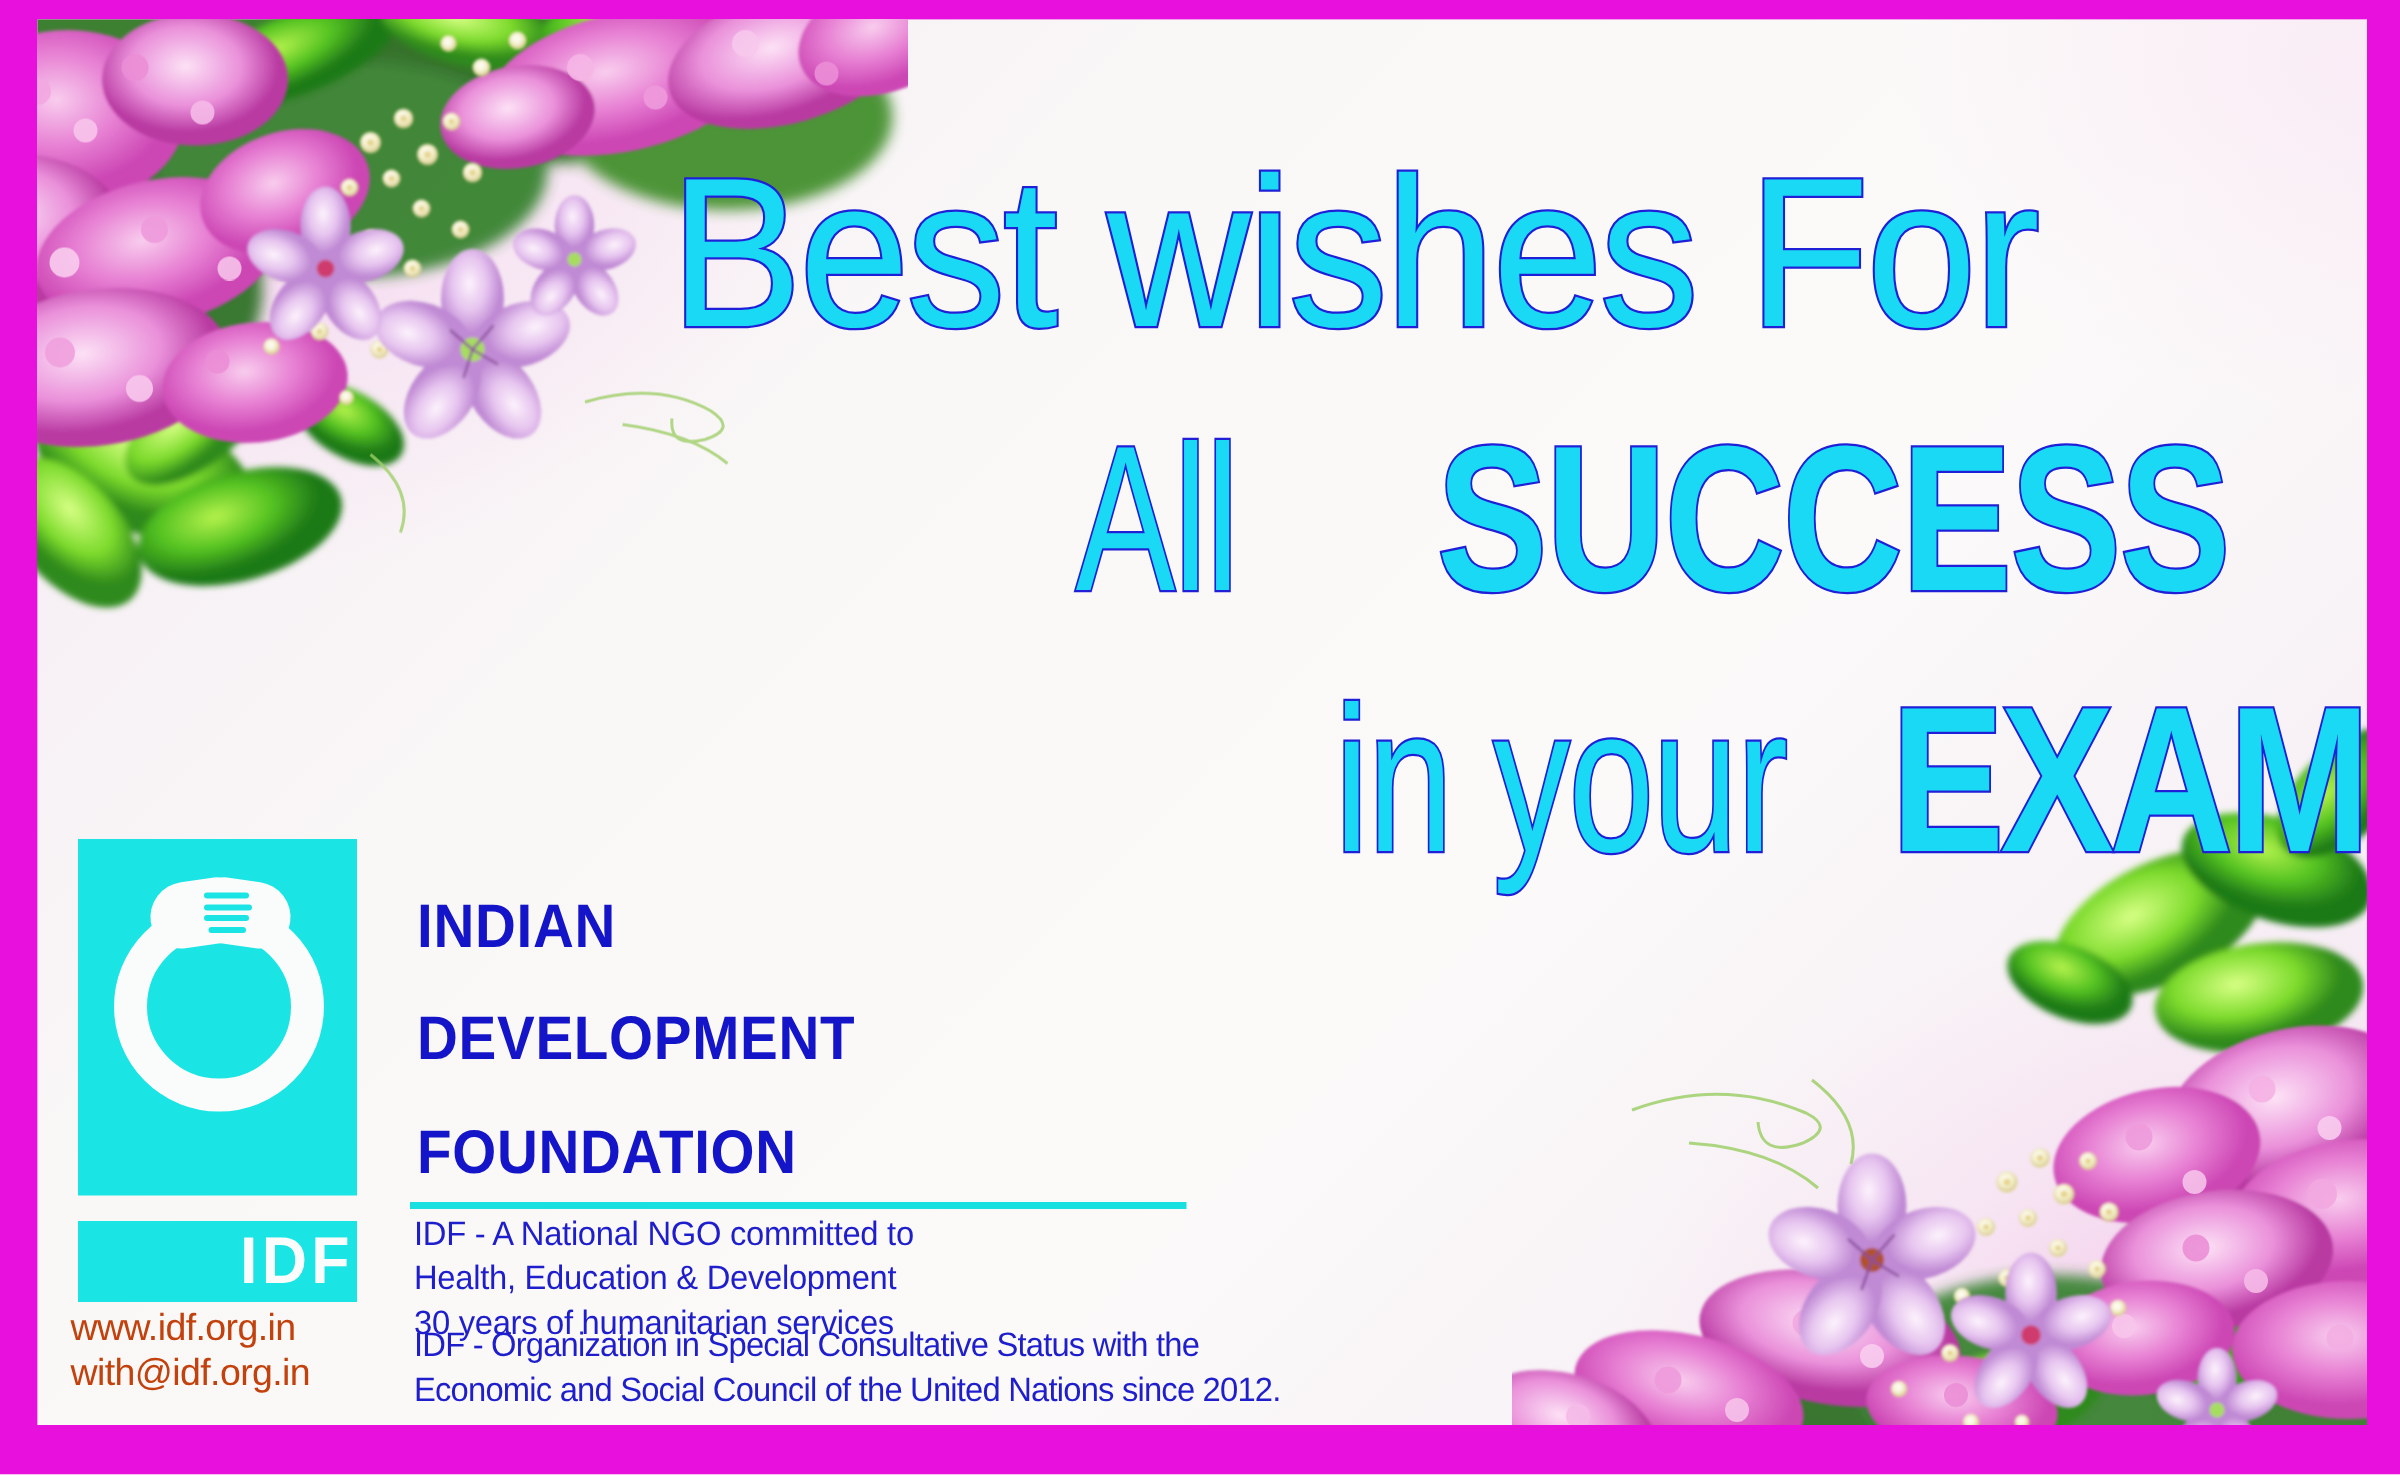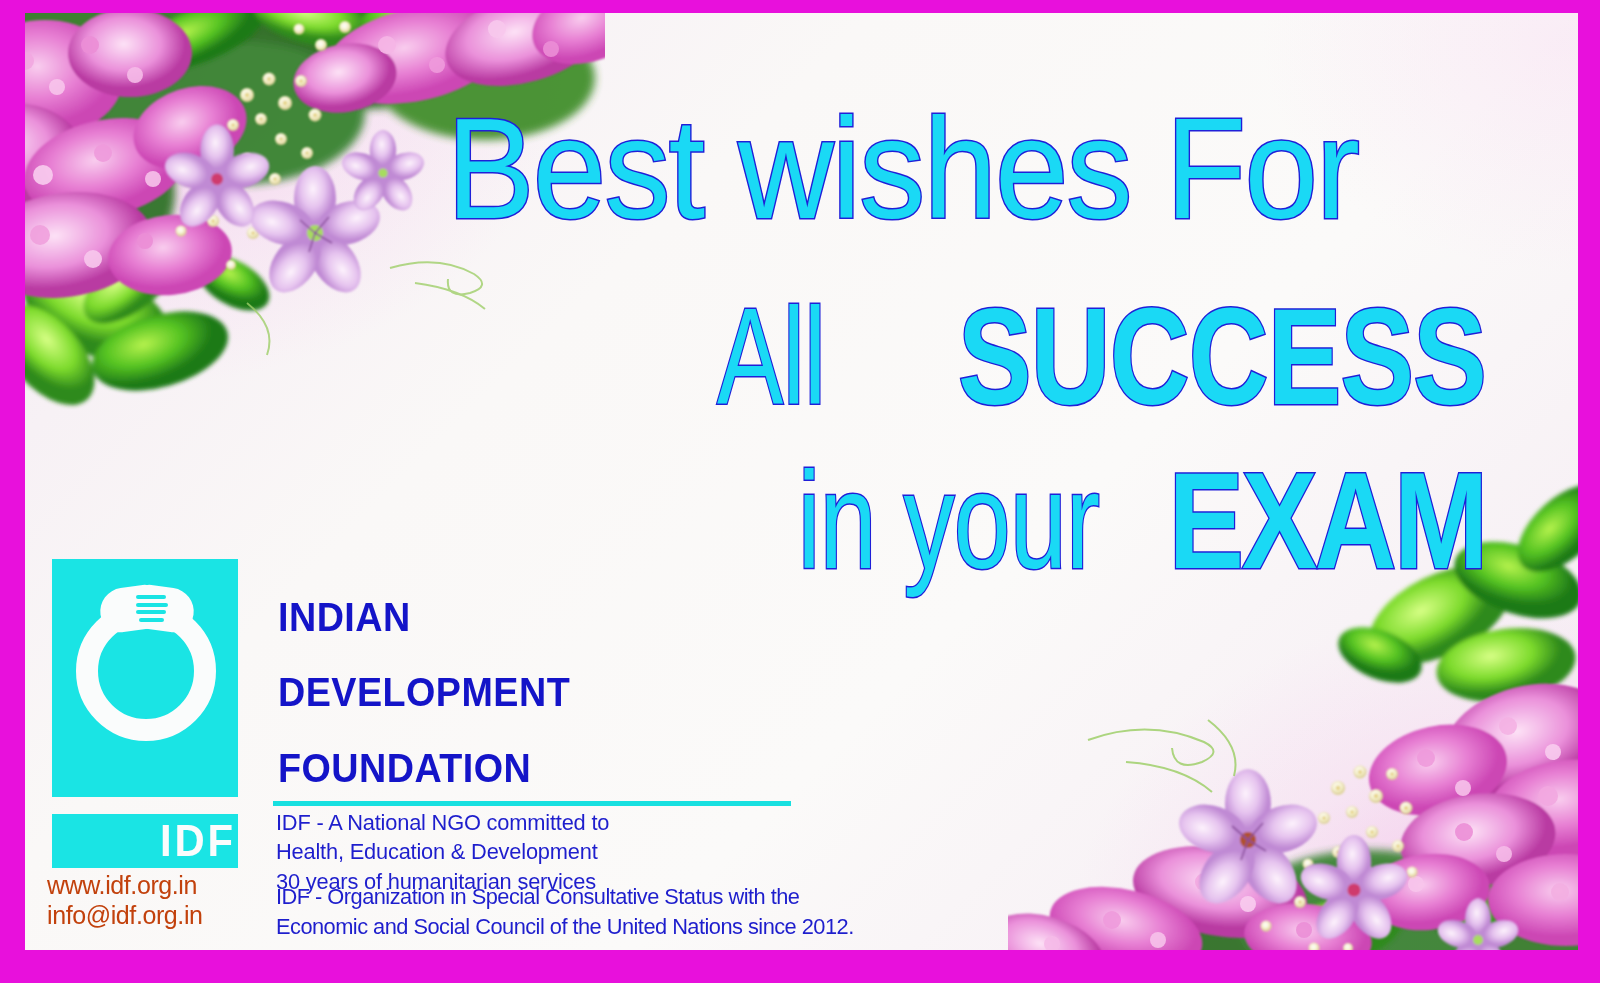--- a/index.html
+++ b/index.html
@@ -56,22 +56,22 @@
     display:inline-block;
     color:#1ad9f5;
     -webkit-text-stroke:3px #2020d8;
     paint-order:stroke fill;
     text-shadow:0 0 1px #2020d8;
   }
   .hl-light { font-weight:400; }
   .hl-bold  { font-weight:700; }
 
   #line1 { position:absolute; left:0; top:86px;  width:1409px; padding-right:76px; }
-  #line2 { position:absolute; left:0; top:276px; width:1553px; padding-right:92px; }
-  #line3 { position:absolute; left:0; top:440px; width:1553px; padding-right:92px; }
+  #line2 { position:absolute; left:0; top:266px; width:1553px; padding-right:92px; }
+  #line3 { position:absolute; left:0; top:440px; width:1553px; }
 
   #line1 .hl-light { font-size:142px; letter-spacing:-2px; transform:scaleX(0.93); transform-origin:right center; }
   #line2 .hl-light { font-size:138px; letter-spacing:-1px; transform:scaleX(0.72); transform-origin:right center; }
   #line2 .hl-bold  { font-size:138px; letter-spacing:-1px; transform:scaleX(0.80); transform-origin:right center; }
   #line3 .hl-light { font-size:138px; letter-spacing:-1px; transform:scaleX(0.74); transform-origin:right center; }
   #line3 .hl-bold  { font-size:138px; letter-spacing:-3px; transform:scaleX(0.82); transform-origin:right center; }
 
   
   #logo-block { position:absolute; left:27px; top:546px; }
 
@@ -513,21 +513,21 @@
           </div>
         </div>
       </div>
 
       <div id="idf-band">
         <span>IDF</span>
       </div>
 
       <div id="contact">
         <div>www.idf.org.in</div>
-        <div>info@idf.org.in</div>
+        <div>with@idf.org.in</div>
       </div>
     </div>
 
     <div id="org-name">
       <div>INDIAN</div>
       <div>DEVELOPMENT</div>
       <div>FOUNDATION</div>
     </div>
 
     <div id="divider"></div>

